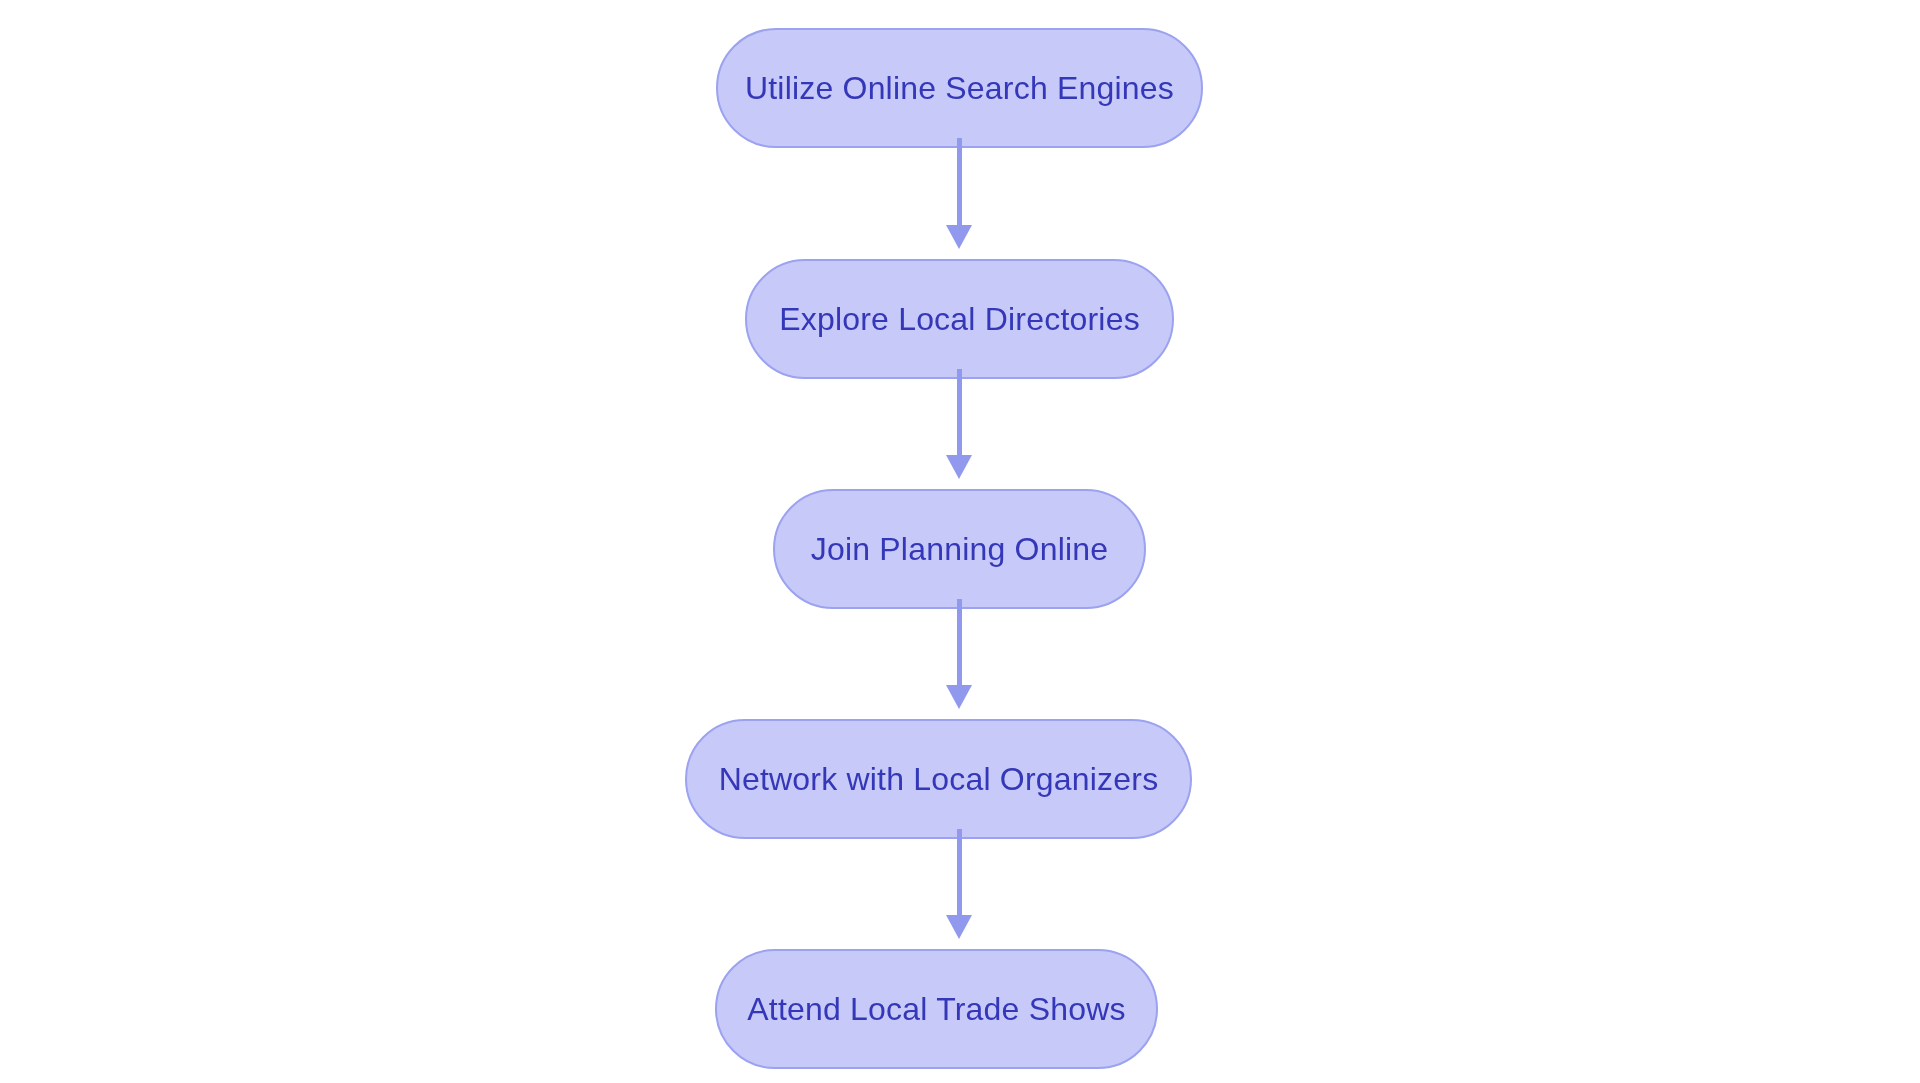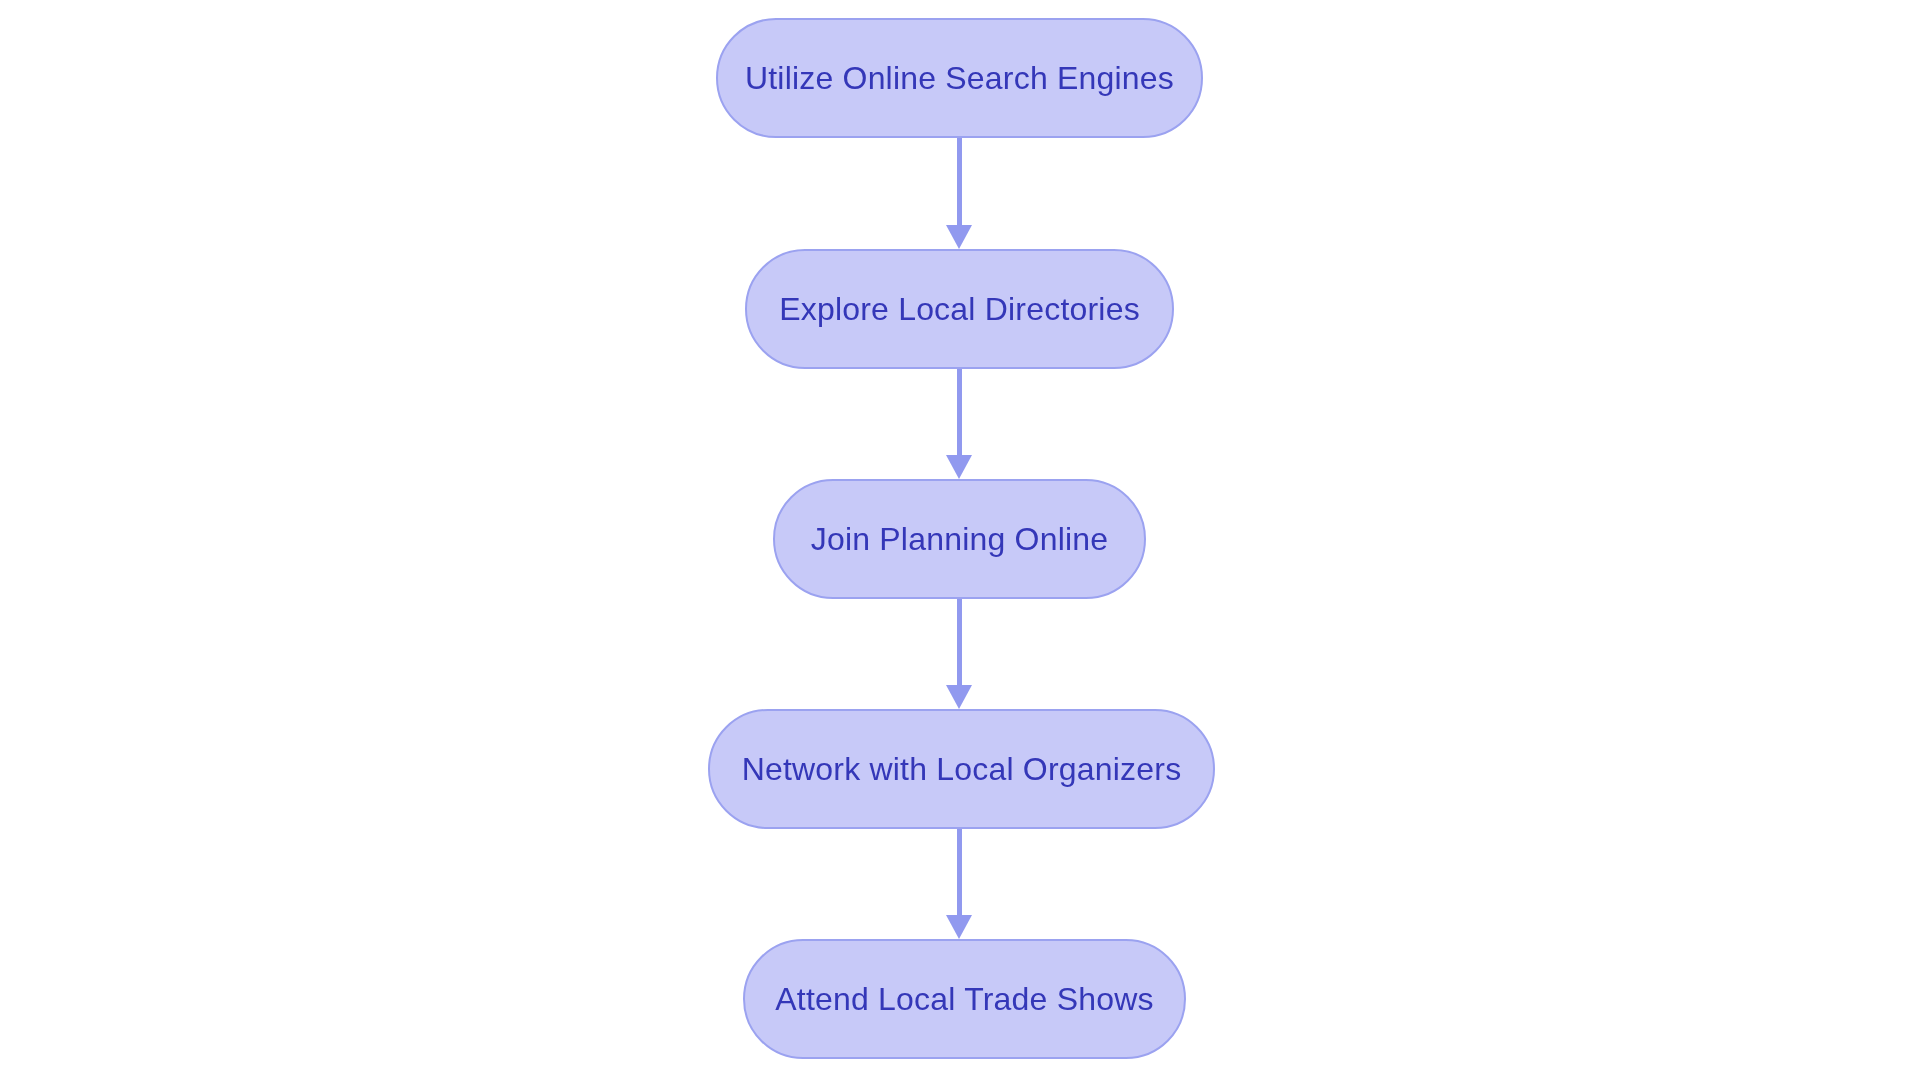--- a/index.html
+++ b/index.html
@@ -18,20 +18,21 @@
   .node {
     position: absolute;
     height: 120px;
     box-sizing: border-box;
     background: var(--node-fill, #c7c9f8);
     border: 2px solid var(--node-border, #9ba2f0);
     border-radius: 60px;
     display: flex;
     align-items: center;
     justify-content: center;
+    margin-top: 10px;
   }
   .node-label {
     color: var(--node-text, #3437b8);
     font-size: 32px;
     font-weight: 400;
     letter-spacing: 0.2px;
     white-space: nowrap;
   }
   .connector {
     position: absolute;
@@ -78,26 +79,26 @@
 
   <div class="node" style="left:773px; top:479px; width:373px;">
     <span class="node-label">Join Planning Online</span>
   </div>
 
   <div class="connector" style="left:945px; top:599px; height:110px;">
     <div class="stem"></div>
     <div class="head"></div>
   </div>
 
-  <div class="node" style="left:708px; top:709px; width:507px;">
+  <div class="node" style="left:685px; top:709px; width:507px;">
     <span class="node-label">Network with Local Organizers</span>
   </div>
 
   <div class="connector" style="left:945px; top:829px; height:110px;">
     <div class="stem"></div>
     <div class="head"></div>
   </div>
 
-  <div class="node" style="left:743px; top:939px; width:443px;">
+  <div class="node" style="left:715px; top:939px; width:443px;">
     <span class="node-label">Attend Local Trade Shows</span>
   </div>
 
 </div>
 
 </body></html>

